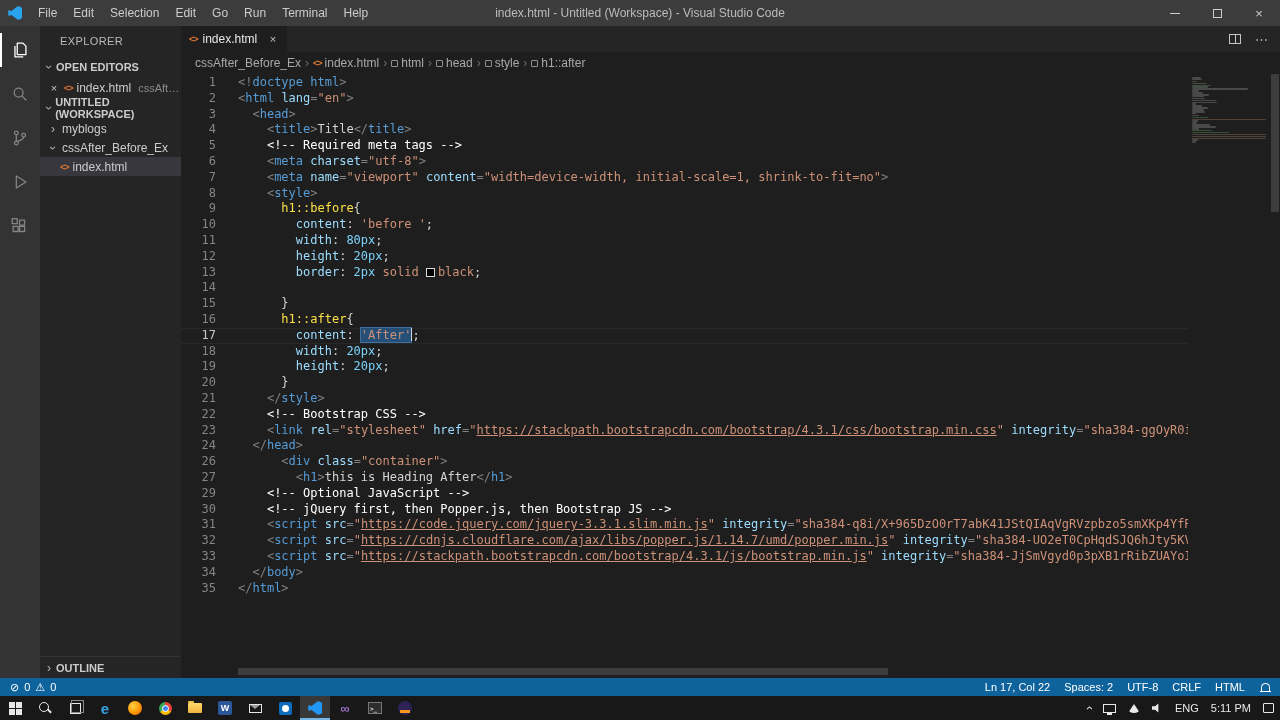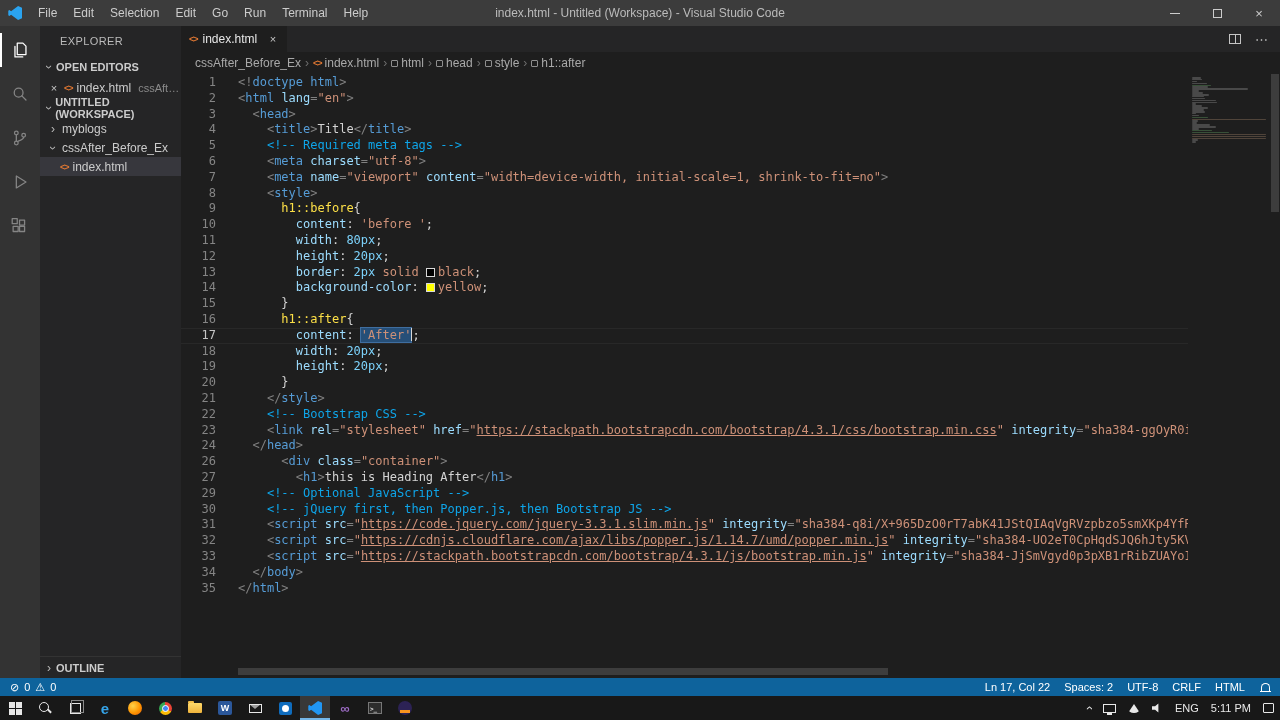--- a/index.html
+++ b/index.html
@@ -63,21 +63,21 @@
 
   .code-wrap{flex:1;position:relative;overflow:hidden;font-family:"DejaVu Sans Mono","Liberation Mono",monospace;font-size:12px}
   .code-lines{position:absolute;inset:0;padding-top:1px}
   .code-line{display:flex;height:15.8px;line-height:15.8px;white-space:pre}
   .code-line.current{box-shadow:inset 0 1px 0 #282828, inset 0 -1px 0 #282828}
   .ln{width:55px;padding-right:20px;text-align:right;color:#858585;flex:none}
   .code-line.current .ln{color:#c6c6c6}
   .lc{flex:none;padding-left:2px}
   .tk-w{color:#d4d4d4}.tk-g{color:#808080}.tk-b{color:#569cd6}.tk-lb{color:#9cdcfe}
   .tk-o{color:#ce9178}.tk-ou{color:#ce9178;text-decoration:underline}
-  .tk-gr{color:#0ea5e9}.tk-y{color:#fde047}.tk-n{color:#7dd3fc}
+  .tk-gr{color:#ffffff}.tk-y{color:#fde047}.tk-n{color:#7dd3fc}
   .tk-sel{color:#ce9178;background:#264f78;box-shadow:0 0 0 1px #3f6ea0}
   .swatch{display:inline-block;width:9px;height:9px;border:1px solid #d8d8d8;margin-right:3px;vertical-align:-1px}
   .caret{display:inline-block;width:1px;height:13px;background:#d7d7d7;vertical-align:-2px;animation:blink 1s steps(2,start) infinite}
   @keyframes blink{50%{opacity:0}}
 
   .minimap{position:absolute;top:0;right:10px;width:82px;bottom:0;background:#1e1e1e;padding:3px 2px 0 4px}
   .mm-line{height:1.5px;margin-bottom:.4px;background:#6e6e6e;opacity:.55;border-radius:1px}
   .vscroll{position:absolute;top:0;right:0;width:10px;bottom:0;background:#1e1e1e}
   .vthumb{position:absolute;top:0;right:1px;width:8px;height:138px;background:rgba(121,121,121,.35)}
   .hthumb{position:absolute;left:57px;bottom:3px;width:650px;height:7px;background:rgba(121,121,121,.35)}
@@ -281,21 +281,21 @@
             <div class="code-line"><span class="ln">4</span><span class="lc"><span class="tk-w">    </span><span class="tk-g">&lt;</span><span class="tk-b">title</span><span class="tk-g">&gt;</span><span class="tk-w">Title</span><span class="tk-g">&lt;/</span><span class="tk-b">title</span><span class="tk-g">&gt;</span></span></div>
             <div class="code-line"><span class="ln">5</span><span class="lc"><span class="tk-w">    </span><span class="tk-gr">&lt;!-- Required meta tags --&gt;</span></span></div>
             <div class="code-line"><span class="ln">6</span><span class="lc"><span class="tk-w">    </span><span class="tk-g">&lt;</span><span class="tk-b">meta</span><span class="tk-w"> </span><span class="tk-lb">charset</span><span class="tk-g">=</span><span class="tk-o">"utf-8"</span><span class="tk-g">&gt;</span></span></div>
             <div class="code-line"><span class="ln">7</span><span class="lc"><span class="tk-w">    </span><span class="tk-g">&lt;</span><span class="tk-b">meta</span><span class="tk-w"> </span><span class="tk-lb">name</span><span class="tk-g">=</span><span class="tk-o">"viewport"</span><span class="tk-w"> </span><span class="tk-lb">content</span><span class="tk-g">=</span><span class="tk-o">"width=device-width, initial-scale=1, shrink-to-fit=no"</span><span class="tk-g">&gt;</span></span></div>
             <div class="code-line"><span class="ln">8</span><span class="lc"><span class="tk-w">    </span><span class="tk-g">&lt;</span><span class="tk-b">style</span><span class="tk-g">&gt;</span></span></div>
             <div class="code-line"><span class="ln">9</span><span class="lc"><span class="tk-w">      </span><span class="tk-y">h1::before</span><span class="tk-w">{</span></span></div>
             <div class="code-line"><span class="ln">10</span><span class="lc"><span class="tk-w">        </span><span class="tk-lb">content</span><span class="tk-w">: </span><span class="tk-o">'before '</span><span class="tk-w">;</span></span></div>
             <div class="code-line"><span class="ln">11</span><span class="lc"><span class="tk-w">        </span><span class="tk-lb">width</span><span class="tk-w">: </span><span class="tk-n">80px</span><span class="tk-w">;</span></span></div>
             <div class="code-line"><span class="ln">12</span><span class="lc"><span class="tk-w">        </span><span class="tk-lb">height</span><span class="tk-w">: </span><span class="tk-n">20px</span><span class="tk-w">;</span></span></div>
             <div class="code-line"><span class="ln">13</span><span class="lc"><span class="tk-w">        </span><span class="tk-lb">border</span><span class="tk-w">: </span><span class="tk-n">2px</span><span class="tk-w"> </span><span class="tk-o">solid</span><span class="tk-w"> </span><span class="swatch" style="background: rgb(0, 0, 0);"></span><span class="tk-o">black</span><span class="tk-w">;</span></span></div>
-            <div class="code-line"><span class="ln">14</span><span class="lc"><span class="tk-w">        </span><span class="tk-lb">background-color</span><span class="tk-w">: </span><span class="swatch" style="background: rgb(255, 255, 0);"></span><span class="tk-o">yellow</span><span class="tk-w">;</span></span></div>
+            <div class="code-line"><span class="ln">14</span></div>
             <div class="code-line"><span class="ln">15</span><span class="lc"><span class="tk-w">      }</span></span></div>
             <div class="code-line"><span class="ln">16</span><span class="lc"><span class="tk-w">      </span><span class="tk-y">h1::after</span><span class="tk-w">{</span></span></div>
             <div class="code-line current"><span class="ln">17</span><span class="lc"><span class="tk-w">        </span><span class="tk-lb">content</span><span class="tk-w">: </span><span class="tk-sel">'After'</span><span class="caret"></span><span class="tk-w">;</span></span></div>
             <div class="code-line"><span class="ln">18</span><span class="lc"><span class="tk-w">        </span><span class="tk-lb">width</span><span class="tk-w">: </span><span class="tk-n">20px</span><span class="tk-w">;</span></span></div>
             <div class="code-line"><span class="ln">19</span><span class="lc"><span class="tk-w">        </span><span class="tk-lb">height</span><span class="tk-w">: </span><span class="tk-n">20px</span><span class="tk-w">;</span></span></div>
             <div class="code-line"><span class="ln">20</span><span class="lc"><span class="tk-w">      }</span></span></div>
             <div class="code-line"><span class="ln">21</span><span class="lc"><span class="tk-w">    </span><span class="tk-g">&lt;/</span><span class="tk-b">style</span><span class="tk-g">&gt;</span></span></div>
             <div class="code-line"><span class="ln">22</span><span class="lc"><span class="tk-w">    </span><span class="tk-gr">&lt;!-- Bootstrap CSS --&gt;</span></span></div>
             <div class="code-line"><span class="ln">23</span><span class="lc"><span class="tk-w">    </span><span class="tk-g">&lt;</span><span class="tk-b">link</span><span class="tk-w"> </span><span class="tk-lb">rel</span><span class="tk-g">=</span><span class="tk-o">"stylesheet"</span><span class="tk-w"> </span><span class="tk-lb">href</span><span class="tk-g">=</span><span class="tk-o">"</span><span class="tk-ou">https://stackpath.bootstrapcdn.com/bootstrap/4.3.1/css/bootstrap.min.css</span><span class="tk-o">"</span><span class="tk-w"> </span><span class="tk-lb">integrity</span><span class="tk-g">=</span><span class="tk-o">"sha384-ggOyR0iXCbMQv3Xipma34MD+rbdfDpqpIxrjsdjsuI8+V7jA8R2FkPEGWQCDzVZP"</span></span></div>
             <div class="code-line"><span class="ln">24</span><span class="lc"><span class="tk-w">  </span><span class="tk-g">&lt;/</span><span class="tk-b">head</span><span class="tk-g">&gt;</span></span></div>

